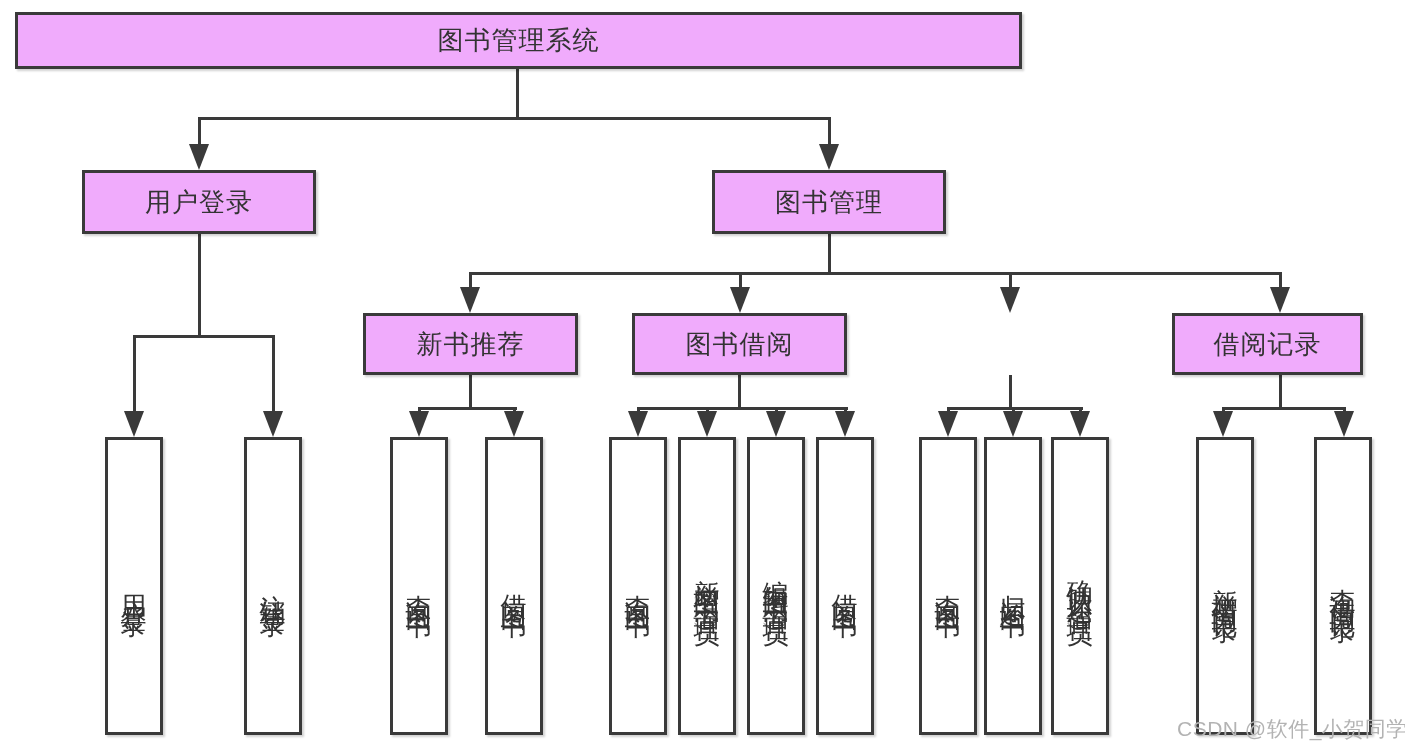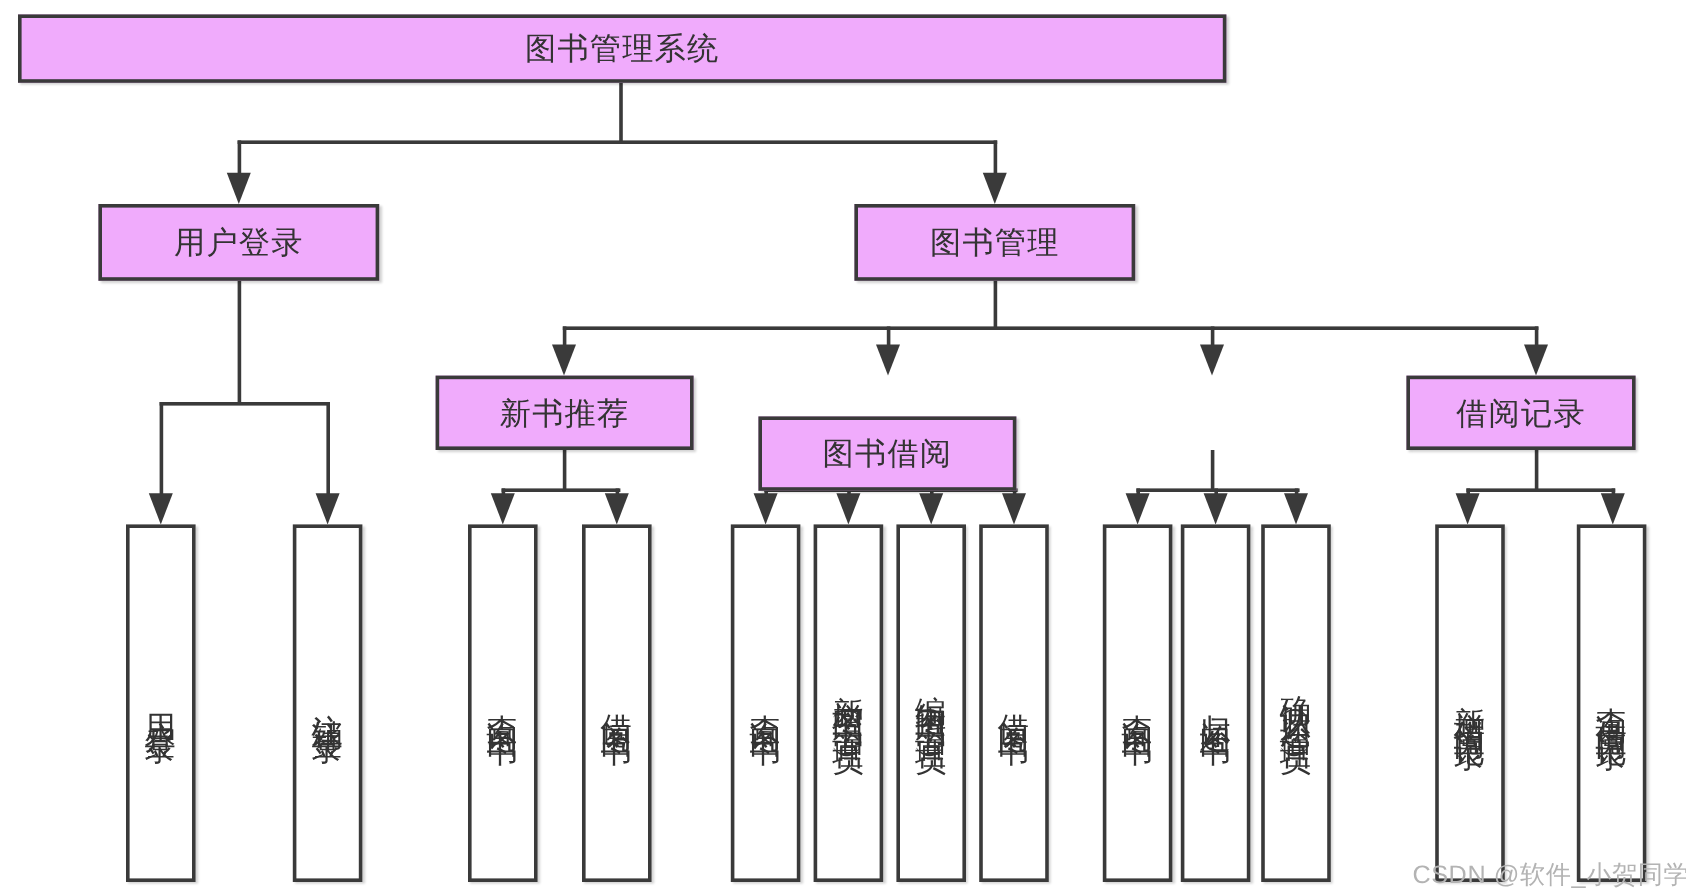--- a/index.html
+++ b/index.html
@@ -64,21 +64,21 @@
 <body>
 
 <div id="canvas">
 
   <div class="box" style="left:15px;top:12px;width:1007px;height:57px;">图书管理系统</div>
 
   <div class="box" style="left:82px;top:170px;width:234px;height:64px;">用户登录</div>
   <div class="box" style="left:712px;top:170px;width:234px;height:64px;">图书管理</div>
 
   <div class="box" style="left:363px;top:313px;width:215px;height:62px;">新书推荐</div>
-  <div class="box" style="left:632px;top:313px;width:215px;height:62px;margin-top:34px;">图书借阅</div>
+  <div class="box" style="left:632px;top:313px;width:215px;height:62px;">图书借阅</div>
   <div class="box" style="left:1172px;top:313px;width:191px;height:62px;">借阅记录</div>
 
   <div class="leaf" style="left:105px;">
     <span>用户登录</span>
   </div>
   <div class="leaf" style="left:244px;">
     <span>注销登录</span>
   </div>
   <div class="leaf" style="left:390px;">
     <span>查询图书</span>

